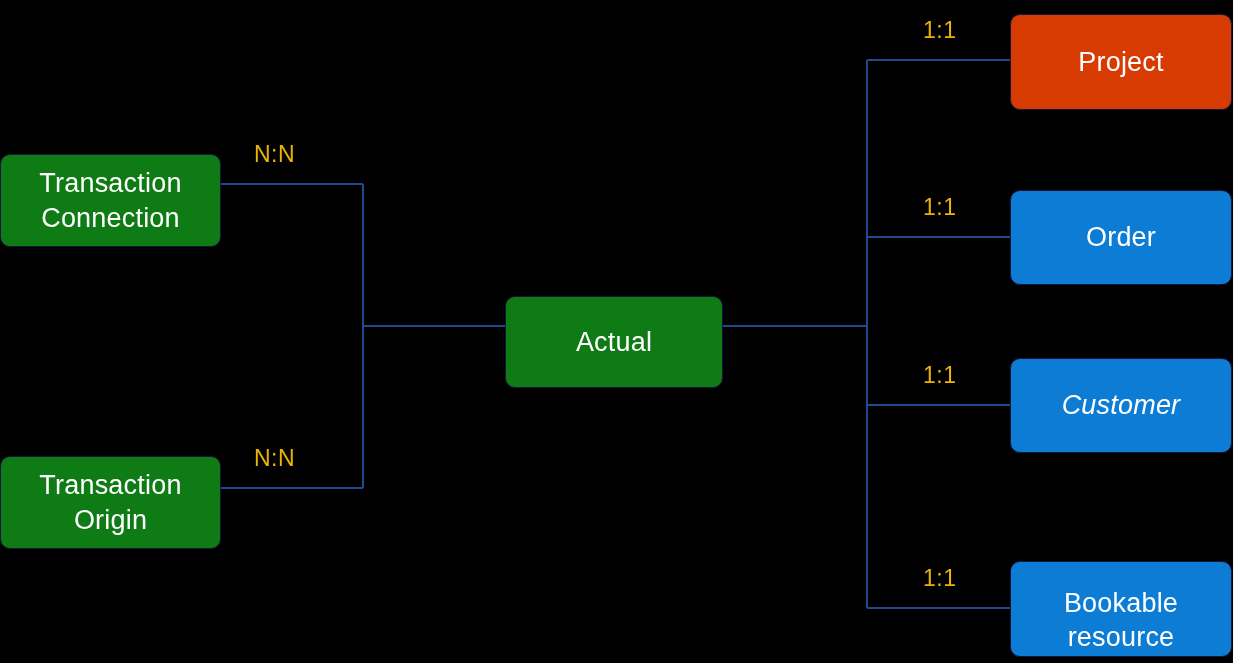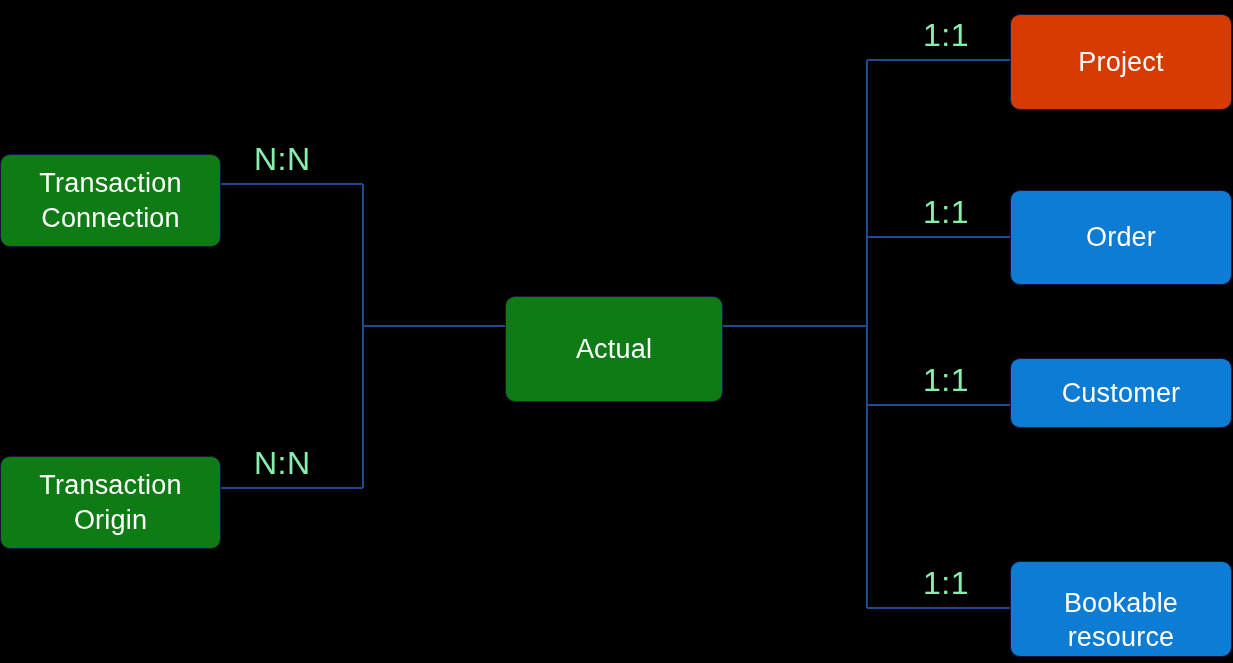--- a/index.html
+++ b/index.html
@@ -47,22 +47,22 @@
   .node-blue  { background: #0c7cd5; }
   .node-orange{ background: #d83b01; }
 
   .node-label {
     display: block;
     white-space: pre-line;
   }
 
   .edge-label {
     position: absolute;
-    color: #86efac;
-    font-size: 32px;
+    color: #eab308;
+    font-size: 23px;
     line-height: 1;
     letter-spacing: 0.5px;
     white-space: nowrap;
     z-index: 4;
   }
 </style>
 </head>
 <body>
 
 <div id="canvas">
@@ -87,33 +87,33 @@
   <div class="node node-green" style="left:0px; top:138px; width:221px; height:93px;">
     <span class="node-label">Transaction
 Connection</span>
   </div>
 
   <div class="node node-green" style="left:0px; top:440px; width:221px; height:93px;">
     <span class="node-label">Transaction
 Origin</span>
   </div>
 
-  <div class="node node-green" style="left:505px; top:280px; width:218px; height:106px;">
+  <div class="node node-green" style="left:505px; top:280px; width:218px; height:92px;">
     <span class="node-label">Actual</span>
   </div>
 
   <div class="node node-orange" style="left:1010px; top:14px; width:222px; height:96px;">
     <span class="node-label">Project</span>
   </div>
 
   <div class="node node-blue" style="left:1010px; top:190px; width:222px; height:95px;">
     <span class="node-label">Order</span>
   </div>
 
-  <div class="node node-blue" style="left:1010px; top:358px; width:222px; height:70px;">
+  <div class="node node-blue" style="left:1010px; top:358px; width:222px; height:95px;font-style:italic;">
     <span class="node-label">Customer</span>
   </div>
 
   <div class="node node-blue" style="left:1010px; top:561px; width:222px; height:96px;align-items:flex-end;">
     <span class="node-label">Bookable
 resource</span>
   </div>
 
   <div class="edge-label" style="left:254px; top:143px;">N:N</div>
 

